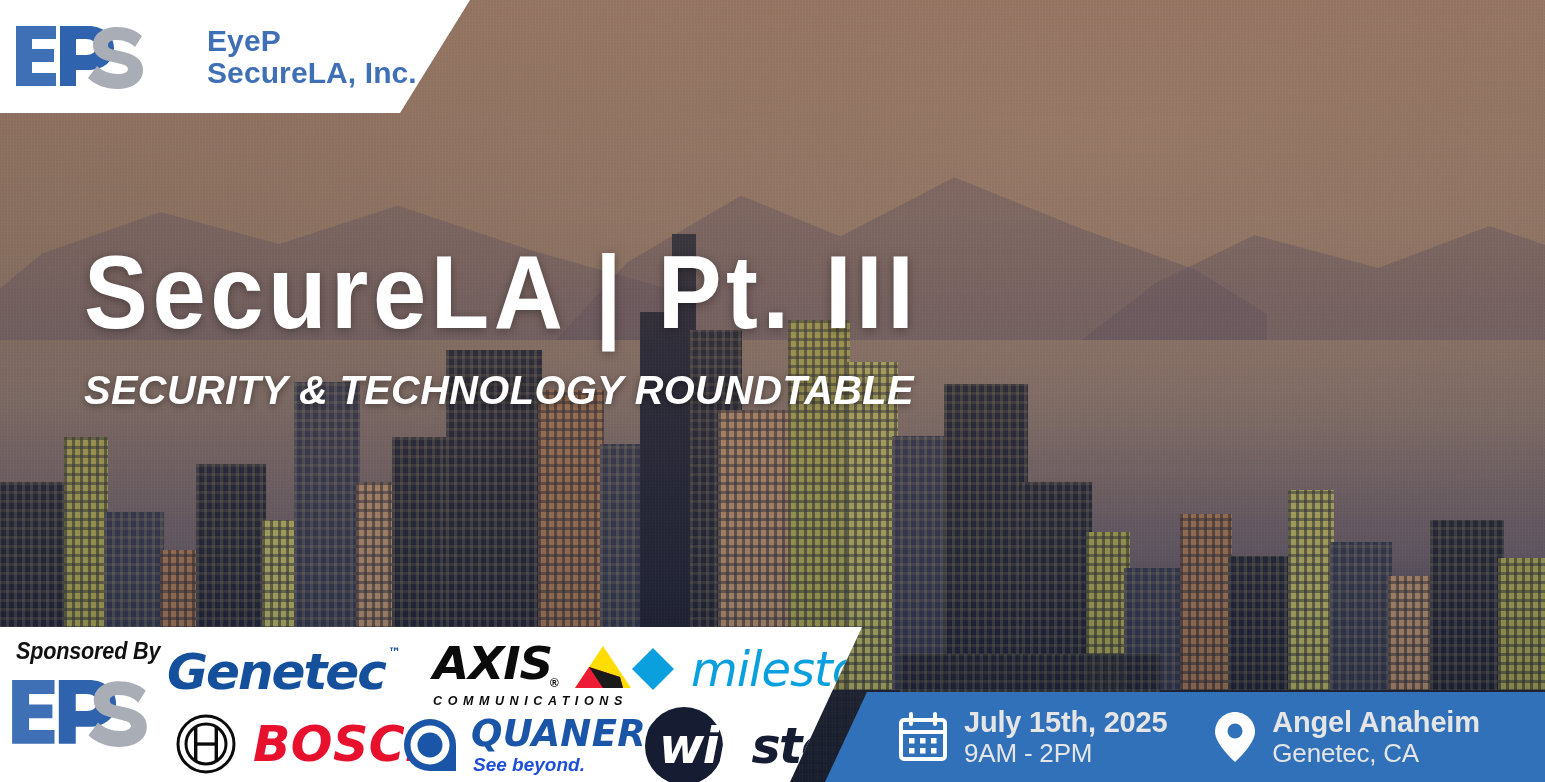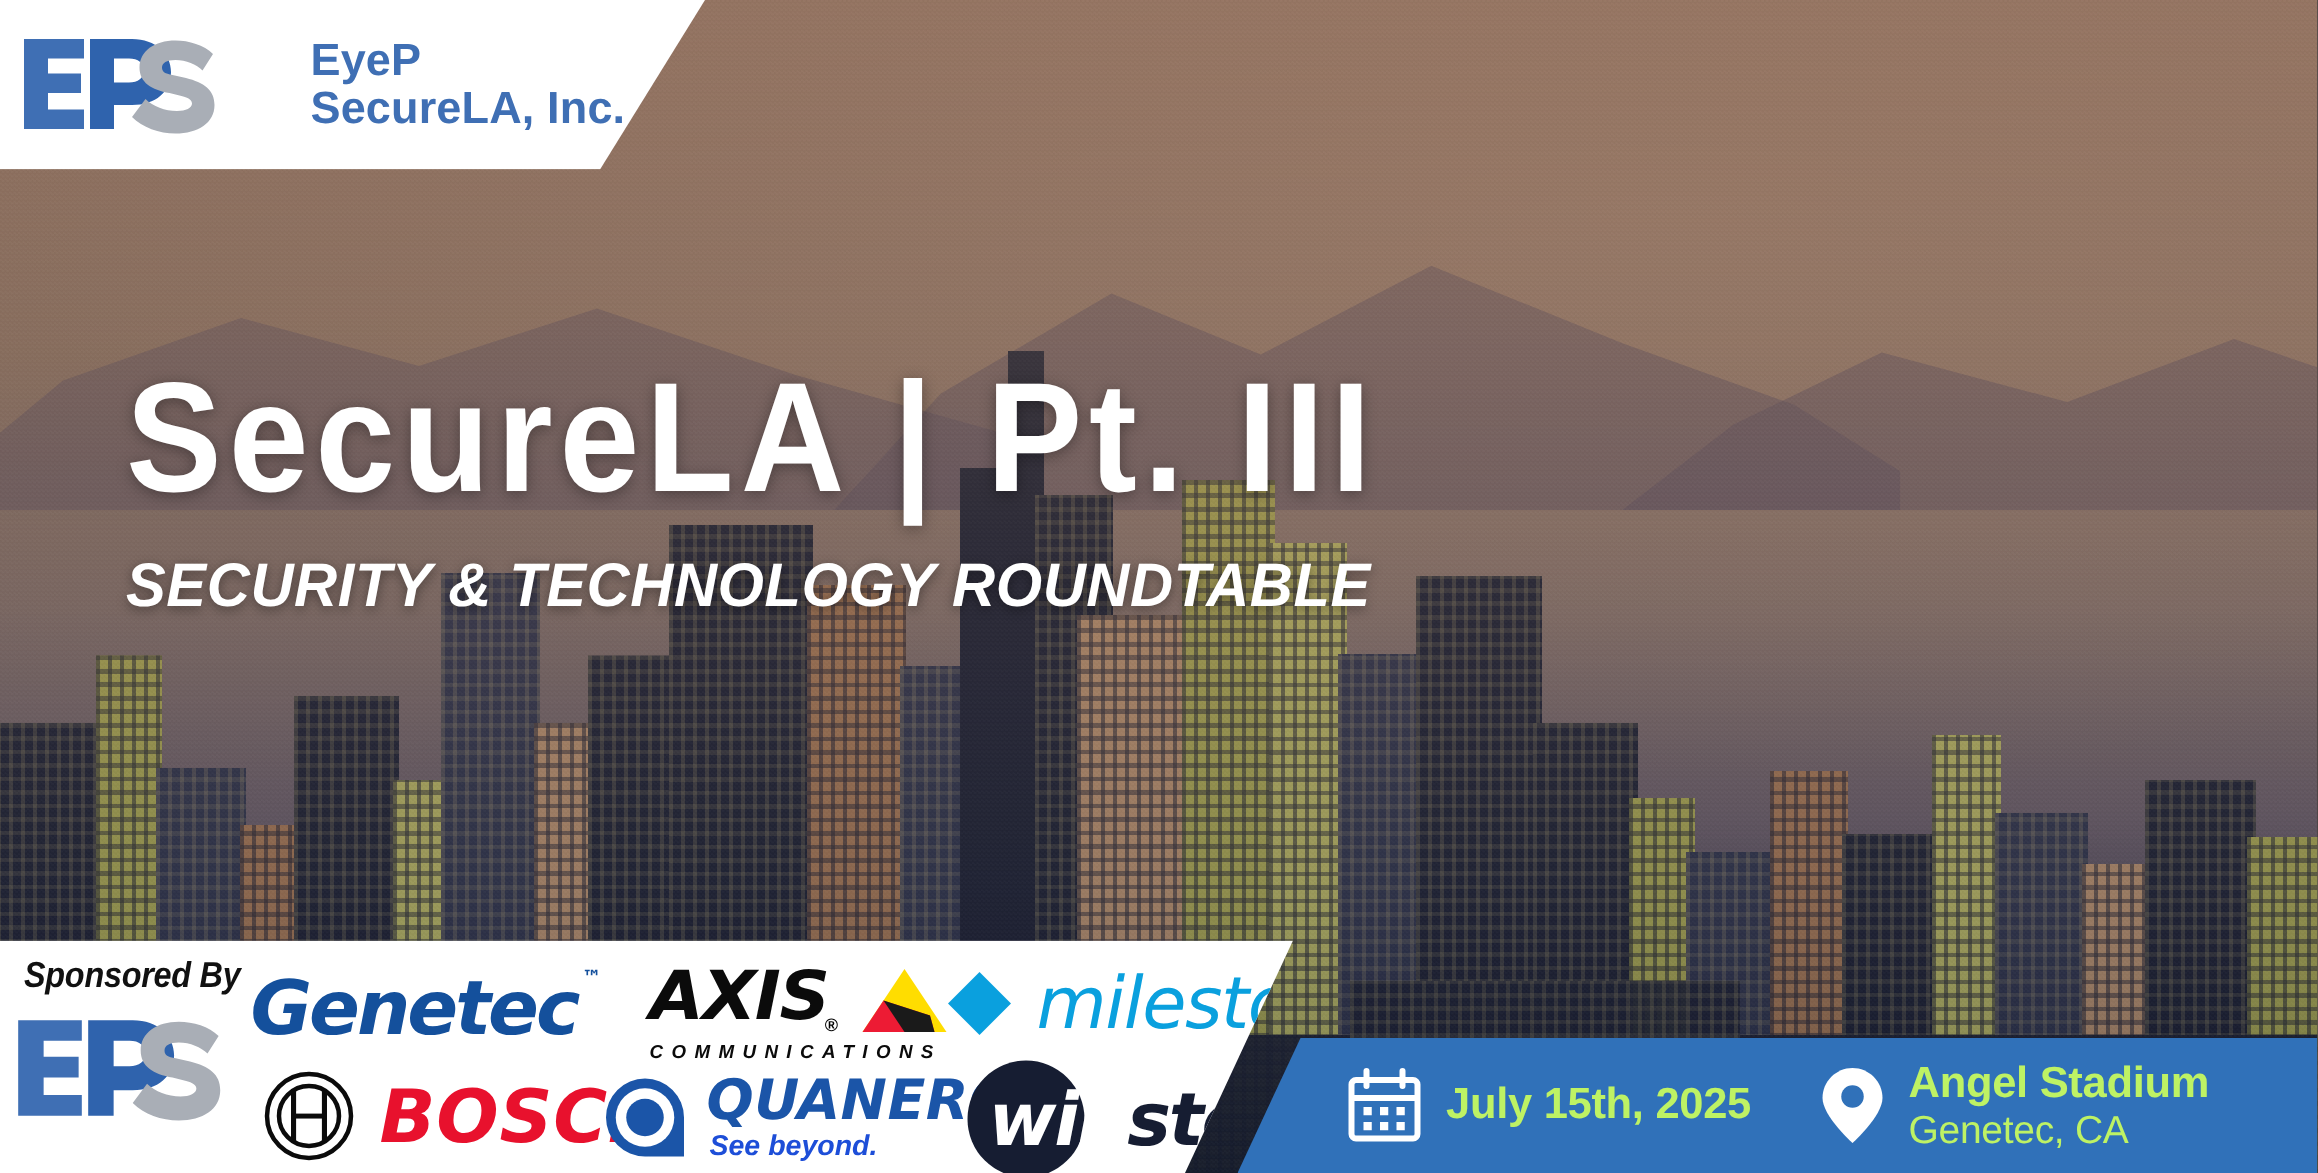--- a/index.html
+++ b/index.html
@@ -143,21 +143,21 @@
   .w-text .w-a{color:#fff;}
   .w-text .w-b{color:#161d32;}
 
   
   .info-bar{
     position:absolute;right:0;bottom:0;width:720px;height:90px;background:#3071b9;
     clip-path:polygon(42px 0,720px 0,720px 90px,0 90px);
     display:flex;align-items:center;gap:46px;padding-left:72px;
   }
   .info-item{display:flex;align-items:center;gap:15px;}
-  .info-txt{line-height:1.08;color:#bef264;}
+  .info-txt{line-height:1.08;color:#e5e5e5;}
   .info-txt .l1{display:block;font-weight:bold;font-size:29px;letter-spacing:-.2px;}
   .info-txt .l2{display:block;font-size:26px;font-weight:normal;letter-spacing:-.2px;}
   .ico{flex:0 0 auto;}
 </style>
 </head>
 <body>
 
 <div class="stage">
 
   <div class="bg">
@@ -321,29 +321,30 @@
         <line x1="38" y1="3" x2="38" y2="13" stroke="#fff" stroke-width="4" stroke-linecap="round"></line>
         <rect x="12" y="27" width="5.5" height="5.5" fill="#fff"></rect>
         <rect x="23" y="27" width="5.5" height="5.5" fill="#fff"></rect>
         <rect x="34" y="27" width="5.5" height="5.5" fill="#fff"></rect>
         <rect x="12" y="37" width="5.5" height="5.5" fill="#fff"></rect>
         <rect x="23" y="37" width="5.5" height="5.5" fill="#fff"></rect>
         <rect x="34" y="37" width="5.5" height="5.5" fill="#fff"></rect>
       </svg>
       <span class="info-txt">
         <span class="l1">July 15th, 2025</span>
+        <span class="l2">9AM - 2PM</span>
       </span>
     </div>
 
     <div class="info-item">
       <svg class="ico" width="44" height="54" viewBox="0 0 44 54">
         <path d="M22 2 C11 2 2 11 2 22 C2 34 22 52 22 52 C22 52 42 34 42 22 C42 11 33 2 22 2 Z" fill="#fff"></path>
         <circle cx="22" cy="21" r="7.5" fill="#3071b9"></circle>
       </svg>
       <span class="info-txt">
-        <span class="l1">Angel Stadium</span>
+        <span class="l1">Angel Anaheim</span>
         <span class="l2">Genetec, CA</span>
       </span>
     </div>
 
   </div>
 
 </div>
 
 </body></html>

